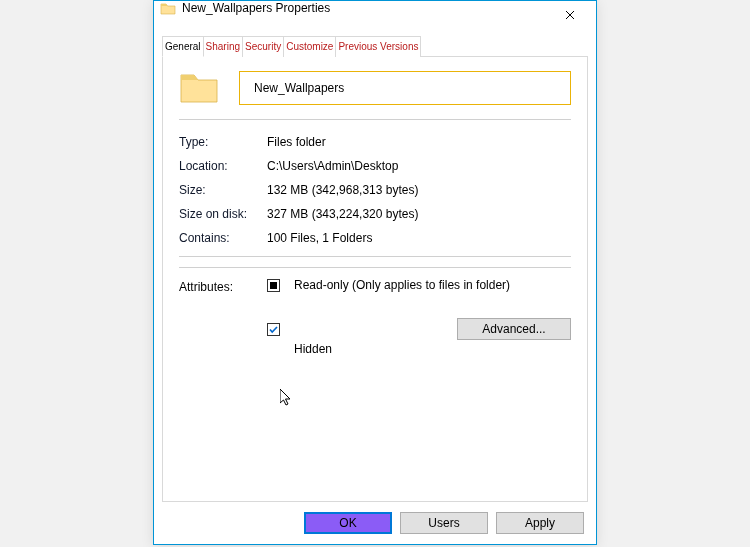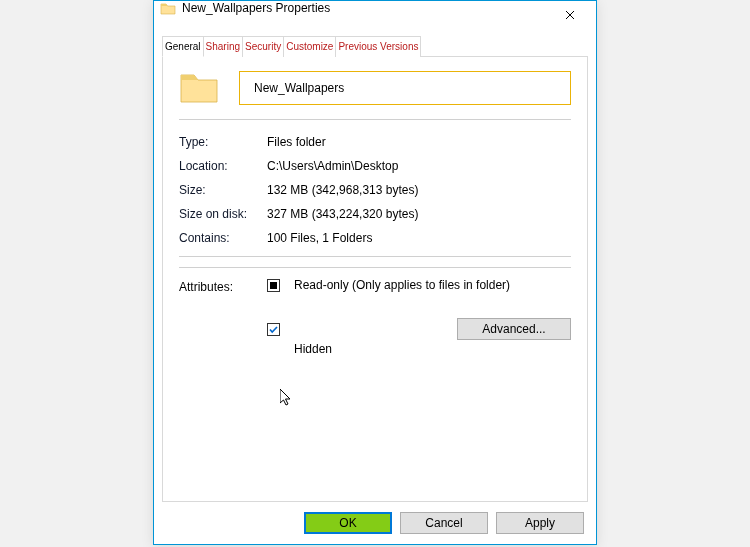--- a/index.html
+++ b/index.html
@@ -120,21 +120,21 @@
   .btn.adv{ min-width:114px; }
   .footer {
     position:absolute;
     bottom:10px;
     right:12px;
     display:flex;
     gap:8px;
   }
   .btn.primary{
     border:2px solid #0078d7;
-    background:#84cc16;
+    background:#8b5cf6;
   }
   .cursor-arrow{
     position:absolute;
     pointer-events:none;
     z-index:10;
   }
 </style>
 </head>
 <body>
 
@@ -220,21 +220,21 @@
             <button class="btn adv">Advanced...</button>
           </div>
         </div>
       </div>
 
     </div>
   </div>
 
   <div class="footer">
     <button class="btn primary">OK</button>
-    <button class="btn">Cancel</button>
+    <button class="btn">Users</button>
     <button class="btn">Apply</button>
   </div>
 
   <svg class="cursor-arrow" width="16" height="20" style="left:126px; top:388px;">
     <path d="M0 0 L0 14 L3.5 11 L6 16 L8 15 L5.5 10 L10 10 Z" fill="#fff" stroke="#000" stroke-width="1"></path>
   </svg>
 
 </div>
 
 </body></html>

